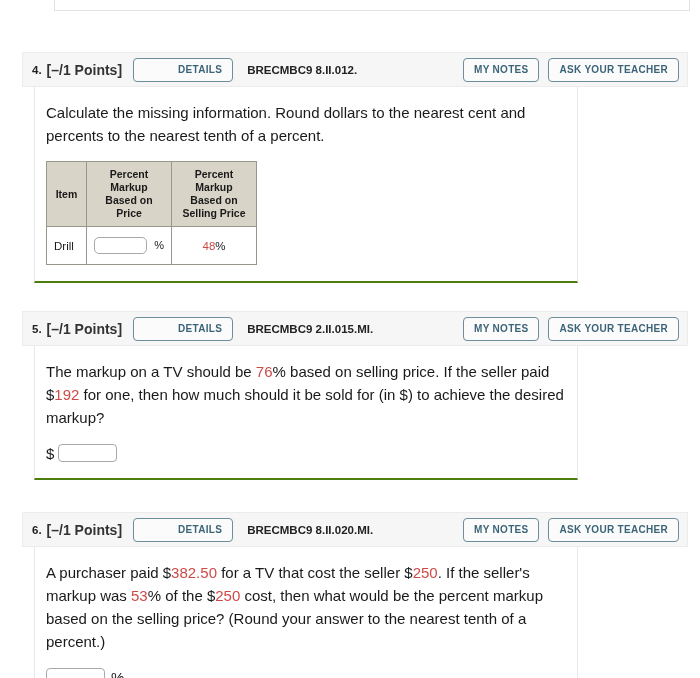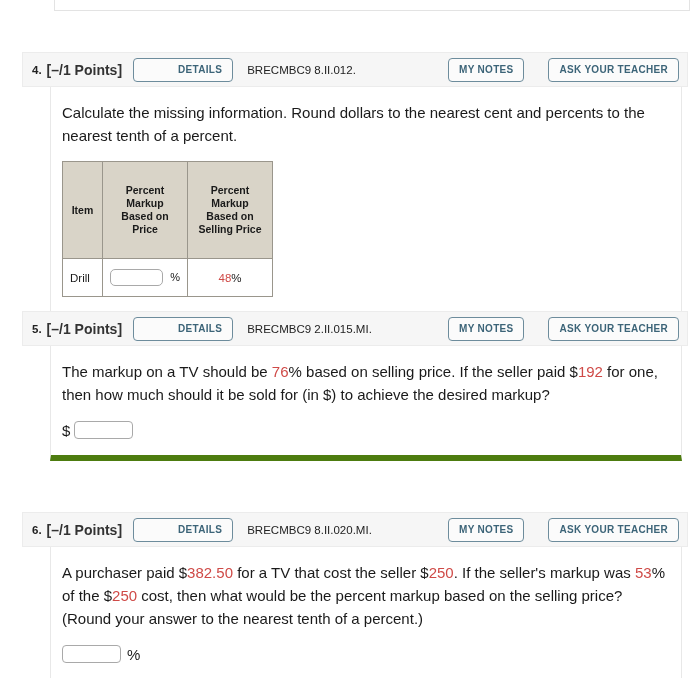--- a/index.html
+++ b/index.html
@@ -77,39 +77,39 @@
     height: 24px;
     padding: 0 10px;
     white-space: nowrap;
     cursor: pointer;
     font-family: "Liberation Sans", sans-serif;
   }
   .btn-details { min-width: 63px; padding-left: 44px; }
 
   .q-code {
     font-size: 11.5px;
-    font-weight: normal;
+    font-weight: bold;
     color: #222;
     margin-left: 14px;
     white-space: nowrap;
   }
 
   .q-header-right {
     margin-left: auto;
     display: flex;
-    gap: 24px;
+    gap: 9px;
   }
 
   .q-body {
     box-sizing: border-box;
-    margin-left: 28px;
-    width: 632px;
+    margin-left: 12px;
+    width: 544px;
     border-left: 1px solid #e8e8e8;
     border-right: 1px solid #e8e8e8;
-    border-bottom: 6px solid #4d7c0f;
+    border-bottom: 2px solid #4d7c0f;
     background: #ffffff;
     padding: 14px 12px 16px 11px;
   }
 
   .q-text {
     font-size: 15px;
     line-height: 23px;
     color: #1a1a1a;
     margin: 0;
     max-width: 612px;
@@ -155,21 +155,21 @@
   .markup-table td {
     border: 1px solid #9a968c;
     box-sizing: border-box;
   }
   .markup-table th {
     background: #d9d4c8;
     font-size: 10.5px;
     font-weight: bold;
     color: #1a1a1a;
     line-height: 13px;
-    padding: 22px 4px;
+    padding: 6px 4px;
     vertical-align: middle;
     text-align: center;
   }
   .th-item { width: 40px; }
   .th-cost { width: 85px; }
   .th-sell { width: 85px; }
 
   .markup-table td {
     background: #ffffff;
     height: 38px;

